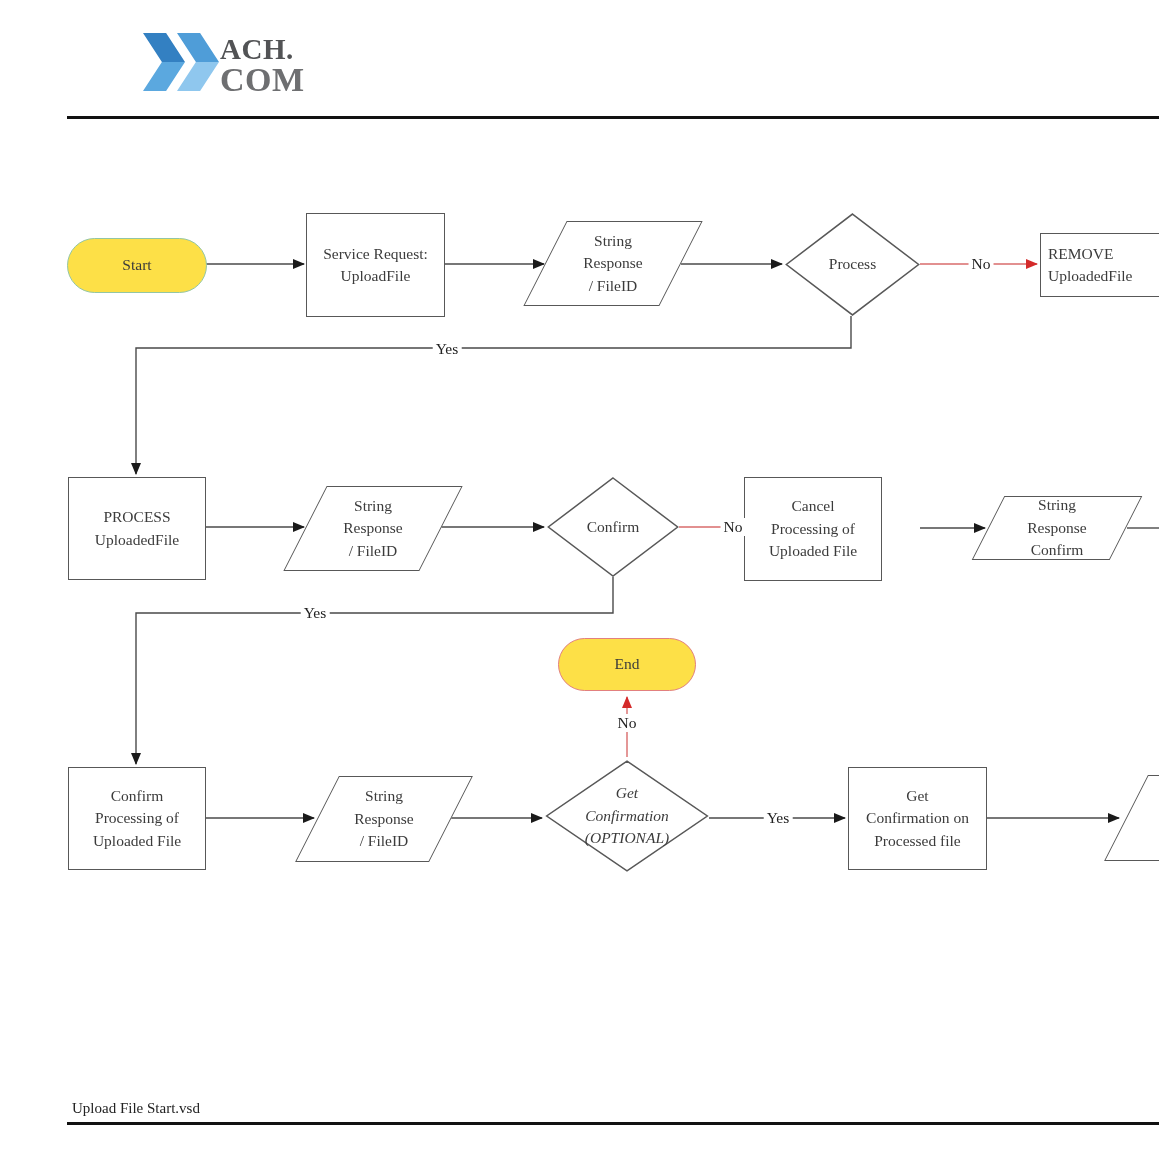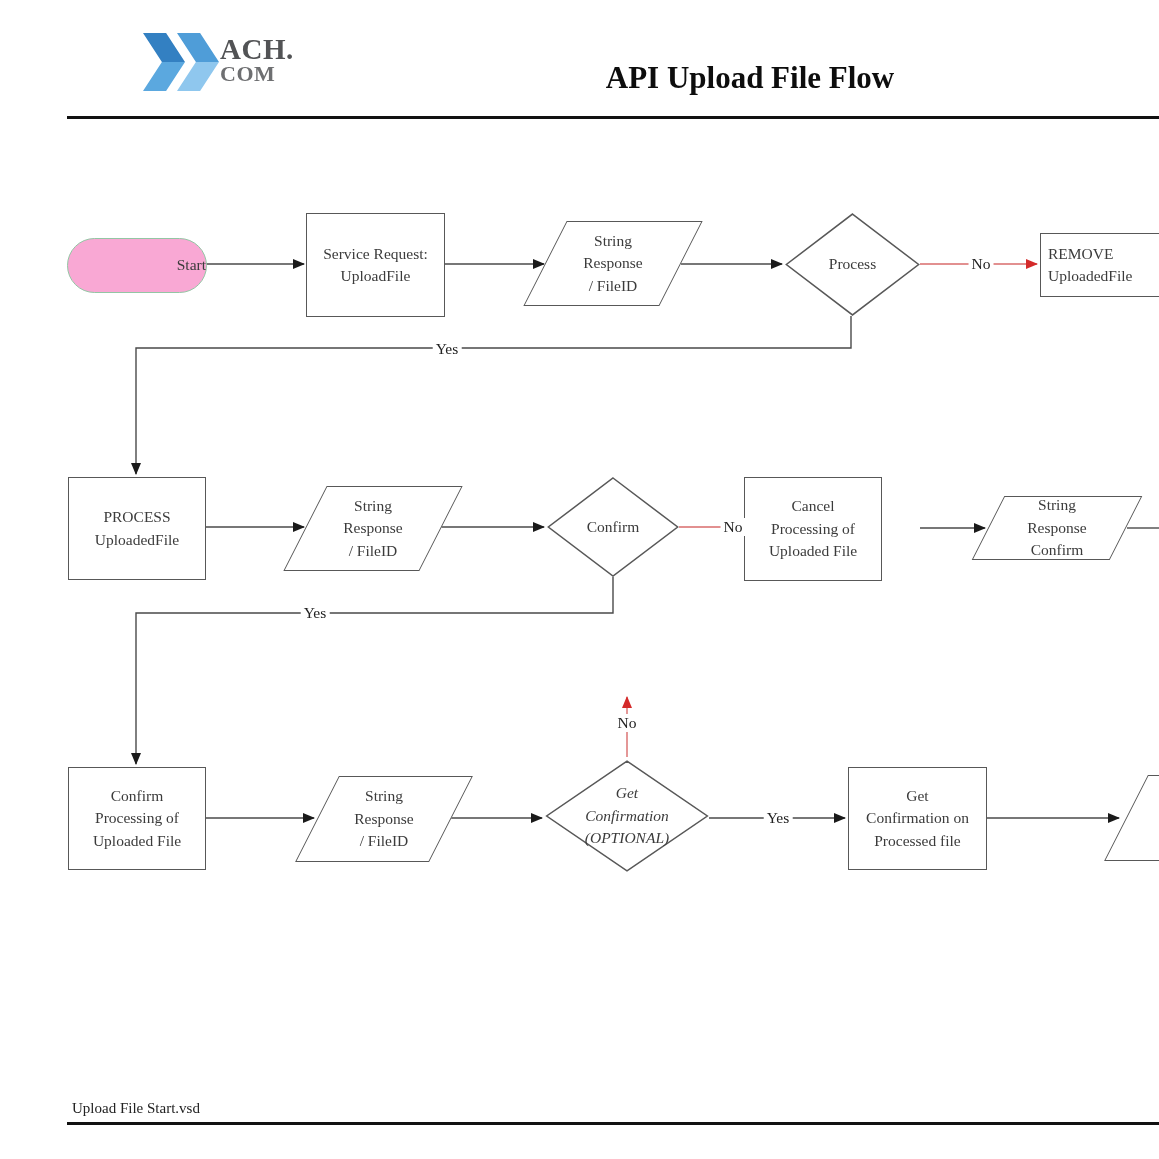--- a/index.html
+++ b/index.html
@@ -7,40 +7,40 @@
         font-family:Liberation Serif, serif;color:#3b3b3b;}
 
   
   .logo-chevrons{position:absolute;left:143px;top:33px;width:78px;height:58px;}
   .chev{position:absolute;top:0;height:58px;width:42px;
         clip-path:polygon(0% 0%,55% 0%,100% 50%,55% 100%,0% 100%,45% 50%);}
   .chev1{left:0;background:linear-gradient(180deg,#3380c2 0 50%,#5ba8df 50% 100%);}
   .chev2{left:34px;background:linear-gradient(180deg,#4f9dd8 0 50%,#8fc7ee 50% 100%);}
   .logo-text{position:absolute;left:220px;top:36px;line-height:0.95;letter-spacing:.5px;}
   .logo-ach{font-size:29px;font-weight:800;color:#525355;}
-  .logo-com{font-size:22px;font-weight:700;color:#6e6f71;}
+  .logo-com{font-size:34px;font-weight:700;color:#6e6f71;}
   .page-title{position:absolute;left:400px;top:60px;width:700px;text-align:center;
               font-size:31px;font-weight:bold;color:#0d0d0d;}
   .hrule{position:absolute;left:67px;right:0;height:3px;background:#111;}
   .hrule.top{top:116px;} .hrule.bottom{top:1122px;}
 
   
   .footer-file{position:absolute;left:72px;top:1100px;font-size:15px;color:#222;}
 
   
   #wires{position:absolute;left:0;top:0;z-index:0;}
   .wire{fill:none;stroke:#4a4a4a;stroke-width:1.4px;}
   .wire.red{stroke:#d96b6b;}
 
   
   .node{position:absolute;z-index:1;display:flex;align-items:center;justify-content:center;
         text-align:center;font-size:15.5px;line-height:1.45;color:#3b3b3b;}
   .lbl{white-space:pre-line;position:relative;z-index:1;}
   .rect{background:#fff;border:1.5px solid #585858;}
-  .pill{background:#f9a8d4;border-radius:40px;justify-content:flex-end;}
+  .pill{background:#fde047;border-radius:40px;}
   .pill.green{border:1.3px solid #93c6a4;}
   .pill.red{border:1.3px solid #e2807f;}
   .diamond svg{position:absolute;inset:0;width:100%;height:100%;}
   .diamond .lbl{padding:0 14px;}
   .italic .lbl{font-style:italic;}
   .para .bg{position:absolute;top:0;bottom:0;background:#fff;border:1.5px solid #585858;
             transform:skewX(-27deg);}
   .align-left{justify-content:flex-start;text-align:left;padding-left:7px;}
 
   
@@ -53,21 +53,20 @@
 <div id="page">
 
   <div class="logo-chevrons">
     <div class="chev chev1"></div>
     <div class="chev chev2"></div>
   </div>
   <div class="logo-text">
     <div class="logo-ach">ACH.</div>
     <div class="logo-com">COM</div>
   </div>
-  <div class="page-title">API Upload File Flow</div>
   <div class="hrule top"></div>
 
   <svg id="wires" width="1159" height="1159">
     <defs>
       <marker id="mB" markerUnits="userSpaceOnUse" markerWidth="13" markerHeight="11" refX="11" refY="5" orient="auto">
           <path d="M0,0 L12,5 L0,10 Z" fill="#1a1a1a"></path>
         </marker>
       <marker id="mR" markerUnits="userSpaceOnUse" markerWidth="13" markerHeight="11" refX="11" refY="5" orient="auto">
           <path d="M0,0 L12,5 L0,10 Z" fill="#d42a2a"></path>
         </marker>
@@ -146,20 +145,23 @@
 Uploaded File</span>
   </div>
 
   <div class="node para" style="left:972px;top:496px;width:170px;height:64px;">
     <div class="bg" style="left:16px;right:16px;"></div>
     <span class="lbl">String
 Response
 Confirm</span>
   </div>
 
+  <div class="node pill red" style="left:558px;top:638px;width:136px;height:51px;">
+    <span class="lbl">End</span>
+  </div>
 
   <div class="node rect" style="left:68px;top:767px;width:136px;height:101px;">
     <span class="lbl">Confirm
 Processing of
 Uploaded File</span>
   </div>
 
   <div class="node para" style="left:295px;top:776px;width:178px;height:86px;">
     <div class="bg" style="left:22px;right:22px;"></div>
     <span class="lbl">String

